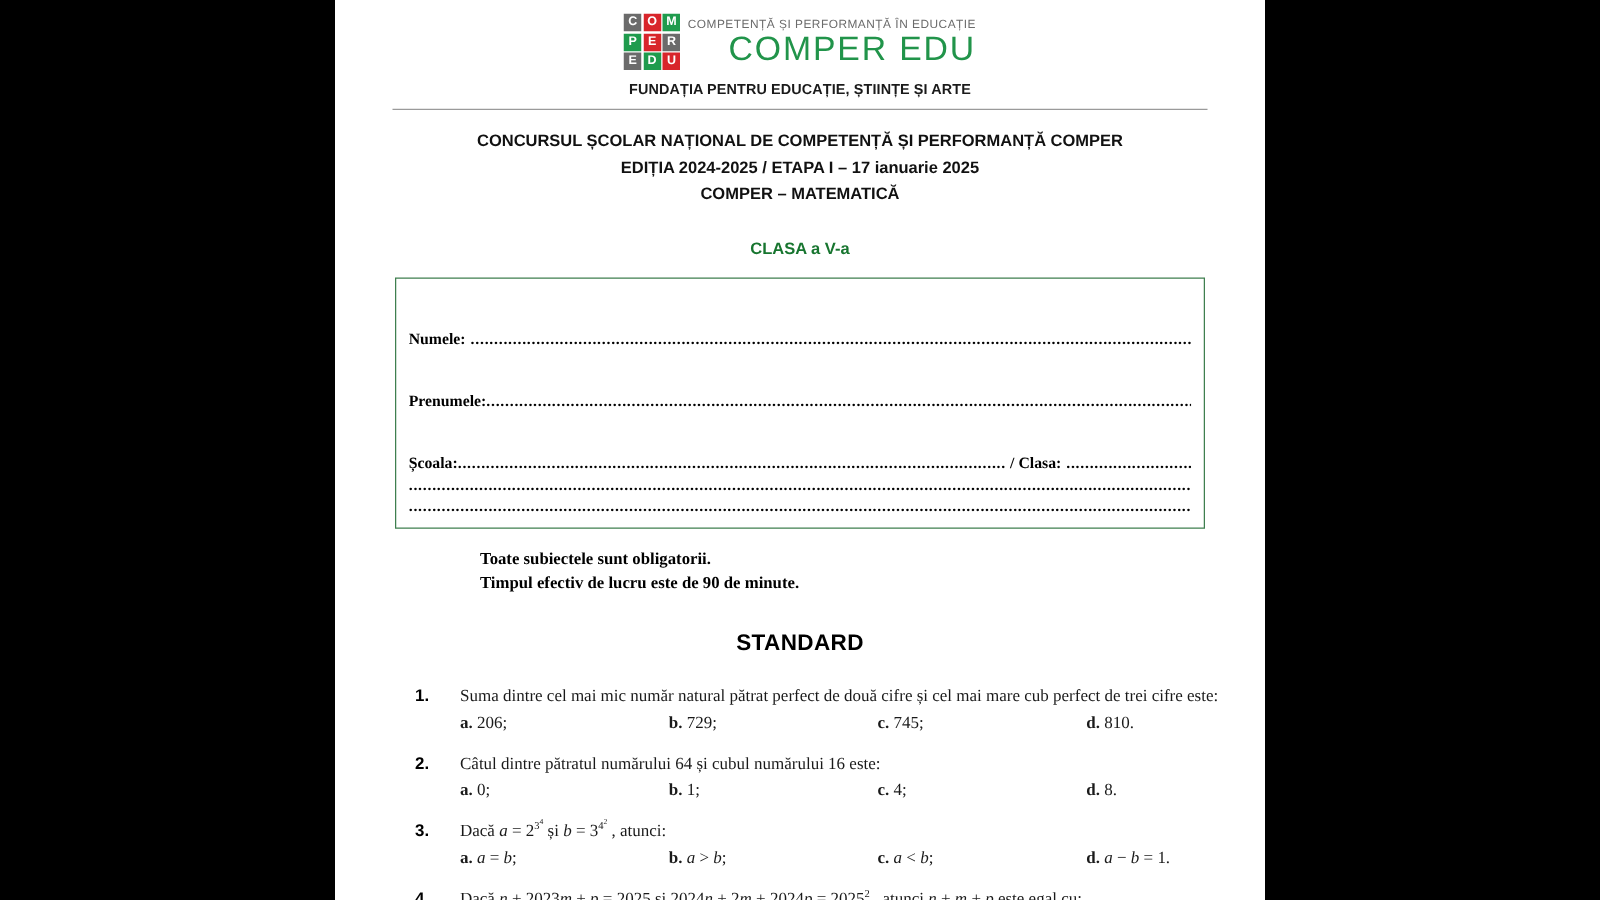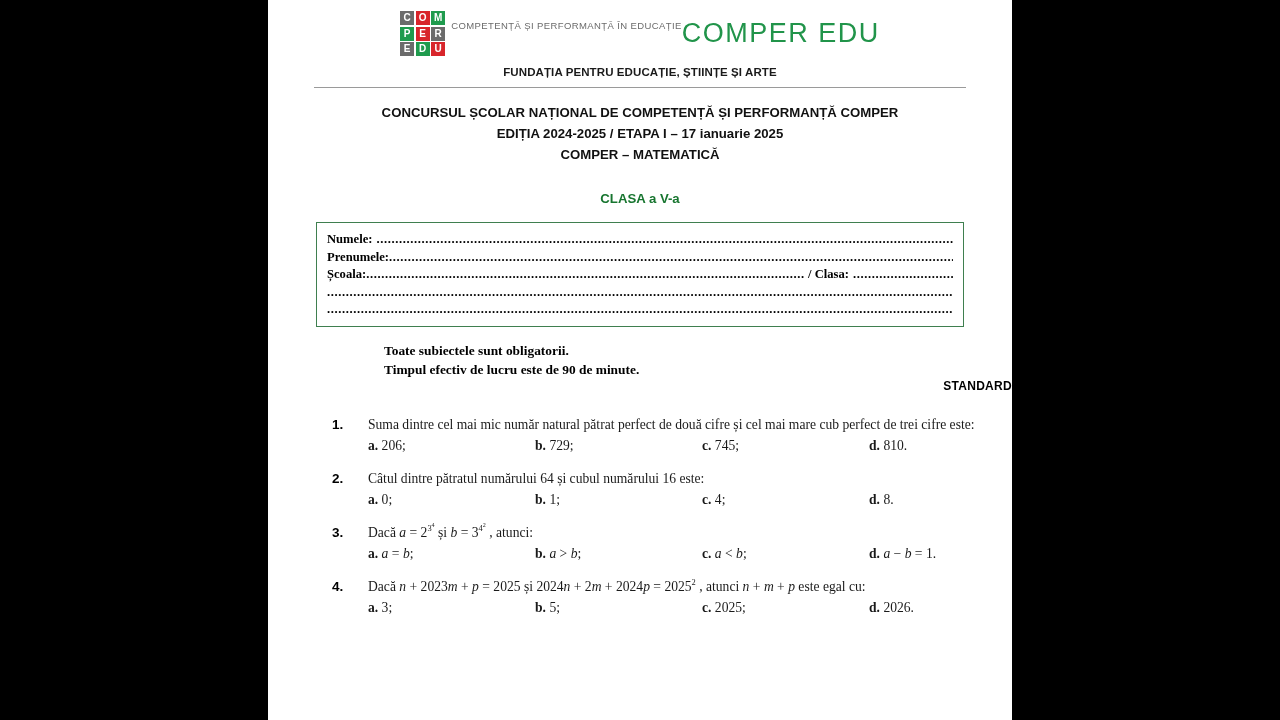--- a/index.html
+++ b/index.html
@@ -58,22 +58,23 @@
     align-items: center;
     justify-content: center;
     font-family: "Liberation Sans", sans-serif;
     font-weight: bold;
     font-size: 10px;
     color: #ffffff;
     line-height: 1;
   }
   .logo-text-col {
     display: flex;
-    flex-direction: row;
+    flex-direction: column;
     justify-content: center;
+    align-items: flex-end;
   }
   .logo-tagline {
     font-family: "Liberation Sans", sans-serif;
     font-size: 9.5px;
     letter-spacing: 0.4px;
     color: #6b6b6b;
     white-space: nowrap;
     margin-bottom: 1px;
   }
   .logo-wordmark {
@@ -135,21 +136,21 @@
     font-family: "Liberation Serif", serif;
     font-size: 12.6px;
     font-weight: bold;
     color: #000000;
     line-height: 17.5px;
     display: flex;
     align-items: baseline;
     white-space: nowrap;
     overflow: hidden;
   }
-  .form-label { flex: none; }
+  .form-label { flex: none; margin-top: 32px; }
   .dots {
     flex: 1 1 auto;
     overflow: hidden;
     white-space: nowrap;
     font-weight: bold;
     letter-spacing: 0.6px;
     color: #000000;
     min-width: 10px;
   }
   .dots-fixed {
@@ -177,26 +178,27 @@
     white-space: nowrap;
     margin-left: 45px;
   }
   .bullet-dot {
     display: inline-block;
     width: 16px;
   }
 
   
   .standard {
-    text-align: right;
-    font-family: "Liberation Sans", sans-serif;
-    font-size: 12px;
+    text-align: center;
+    font-family: "Liberation Sans", sans-serif;
+    font-size: 18px;
     font-weight: bold;
     letter-spacing: 0.3px;
     color: #000000;
+    margin-top: 29px;
   }
 
   
   .questions {
     margin-top: 22px;
     padding: 0 0 0 0;
   }
   .question {
     display: flex;
     align-items: flex-start;

